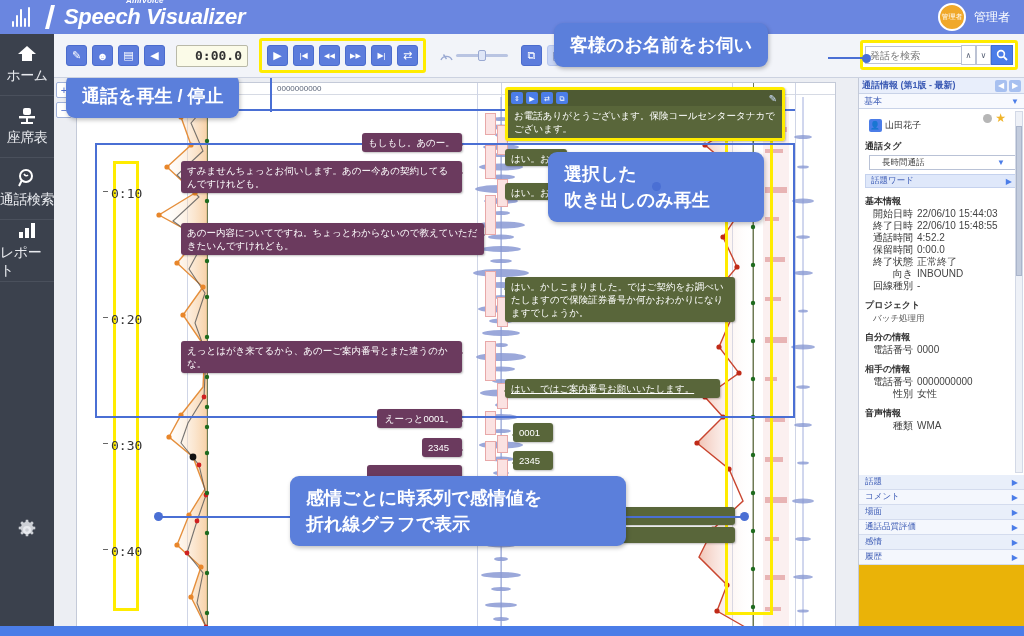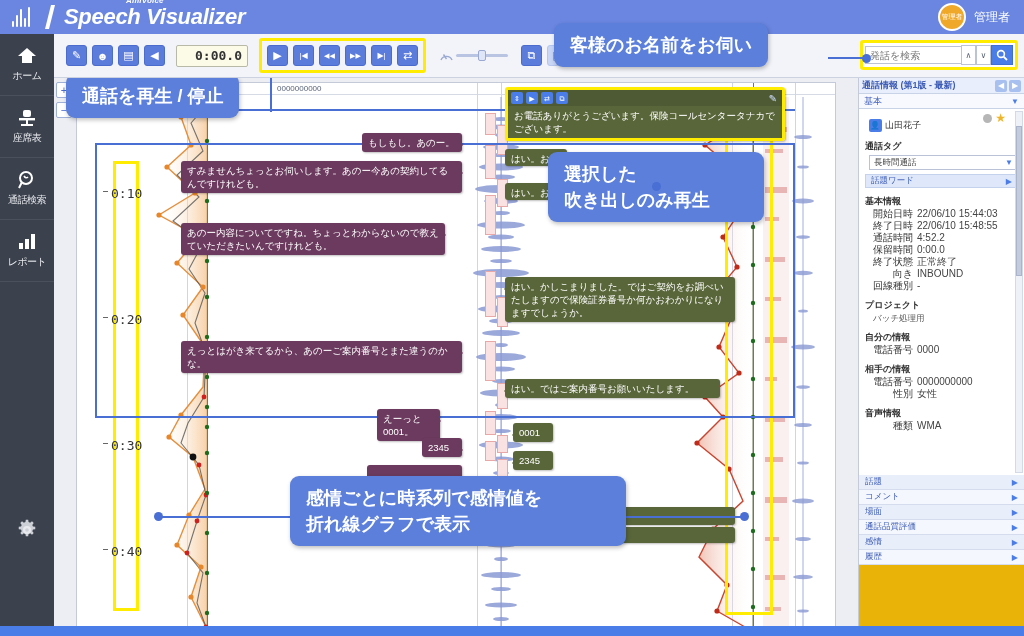--- a/index.html
+++ b/index.html
@@ -43,21 +43,21 @@
   #user-name{ color:#fff; font-size:12px; }
 
   
   #leftnav{
     position:absolute; left:0; top:34px; width:54px; height:602px; background:#3b414d;
   }
   .nav-item{
     height:62px; display:flex; flex-direction:column; align-items:center; justify-content:center;
     color:#e8eaee; border-bottom:1px solid #4a505c; gap:3px; cursor:pointer;
   }
-  .nav-item .nlabel{ font-size:10px; letter-spacing:-.5px;}
+  .nav-item .nlabel{ font-size:14px; letter-spacing:-.5px;}
   .nav-ico{ width:20px;height:20px; position:relative; }
   #nav-gear{
     position:absolute; left:0; bottom:86px; width:54px; height:40px;
     display:flex;align-items:center;justify-content:center; color:#e8eaee;
   }
 
   
   #toolbar{
     position:absolute; left:54px; top:34px; width:970px; height:44px;
     background:#f2f4f9; border-bottom:1px solid #ccd2e0;
@@ -200,21 +200,21 @@
   .gray-dot{ width:9px;height:9px;border-radius:50%;background:#b6b6b6; display:block;}
   .star{ color:#f0b429; font-size:12px; line-height:10px;}
   .sec-title{ font-weight:bold; margin-top:7px; font-size:9px;}
   .kv{ display:flex; font-size:10px; line-height:12px; }
   .kv .k{ width:52px; text-align:right; padding-right:4px; color:#333; }
   .kv .v{ color:#444; }
   .sub-val{ padding-left:8px; color:#555; font-size:8.5px; line-height:12px;}
   #tag-label{ font-weight:bold; margin-top:8px; font-size:9px;}
   #tag-select{
     height:15px;border:1px solid #b9c2d6;background:#fff;margin:2px 0 4px 4px;
-    display:flex;align-items:center;justify-content:space-between;padding:0 4px;font-size:8.5px;color:#444;gap:9px;
+    display:flex;align-items:center;justify-content:space-between;padding:0 12px;font-size:8.5px;color:#444;gap:9px;
   }
   .caret{ color:#4b7de8; font-size:8px;}
   .acc-row{
     height:15px;background:#e9effa;border-bottom:1px solid #d4dcee;
     display:flex;align-items:center;justify-content:space-between;padding:0 6px;
     color:#3c5bb5; font-size:8.5px; cursor:pointer;
   }
   .acc-row.alt{ background:#f4f7fd; }
   #kw-row{
     height:14px;background:#dfe8fa;border:1px solid #c5d2ee;margin:3px 0 0 0;
@@ -585,27 +585,27 @@
     <div class="tlabel" style="top:355px">0:30</div>
     <div class="ttick" style="top:466px"></div>
     <div class="tlabel" style="top:461px">0:40</div>
 
     <div class="bub cust" style="left:285px; top:50px; width:100px;">
       <span>もしもし。あのー。</span>
     </div>
     <div class="bub cust" style="left:104px; top:78px; width:281px;">
       <span>すみませんちょっとお伺いします。あのー今あの契約してるんですけれども。</span>
     </div>
-    <div class="bub cust" style="left:104px; top:140px; width:264px;">
+    <div class="bub cust" style="left:104px; top:140px; width:303px;">
       <span>あのー内容についてですね。ちょっとわからないので教えていただきたいんですけれども。</span>
     </div>
     <div class="bub cust" style="left:104px; top:258px; width:281px;">
       <span>えっとはがき来てるから、あのーご案内番号とまた違うのかな。</span>
     </div>
-    <div class="bub cust" style="left:300px; top:326px; width:63px;">
+    <div class="bub cust" style="left:300px; top:326px; width:85px;text-align:center;">
       <span>えーっと0001。</span>
     </div>
     <div class="bub cust" style="left:345px; top:355px; width:40px;">
       <span>2345</span>
     </div>
     <div class="bub cust" style="left:290px; top:382px; width:95px; height:22px;">
       <span></span>
     </div>
 
     <div class="bub selected" style="left:428px; top:4px; width:280px;">
@@ -620,21 +620,21 @@
     </div>
     <div class="bub agent" style="left:428px; top:66px; width:62px; height:17px; overflow:hidden;">
       <span>はい。お世話に</span>
     </div>
     <div class="bub agent" style="left:428px; top:100px; width:120px; height:17px; overflow:hidden;">
       <span>はい。お世話に</span>
     </div>
     <div class="bub agent" style="left:428px; top:194px; width:230px;">
       <span>はい。かしこまりました。ではご契約をお調べいたしますので保険証券番号か何かおわかりになりますでしょうか。</span>
     </div>
-    <div class="bub agent" style="left:428px; top:296px; width:215px;">
+    <div class="bub agent" style="left:428px; top:296px; width:215px;text-decoration:underline;">
       <span>はい。ではご案内番号お願いいたします。</span>
     </div>
     <div class="bub agent" style="left:436px; top:340px; width:40px;">
       <span>0001</span>
     </div>
     <div class="bub agent" style="left:436px; top:368px; width:40px;">
       <span>2345</span>
     </div>
     <div class="bub agent" style="left:428px; top:424px; width:230px; height:18px; overflow:hidden;">
       <span>客様のお名前をお伺い</span>

